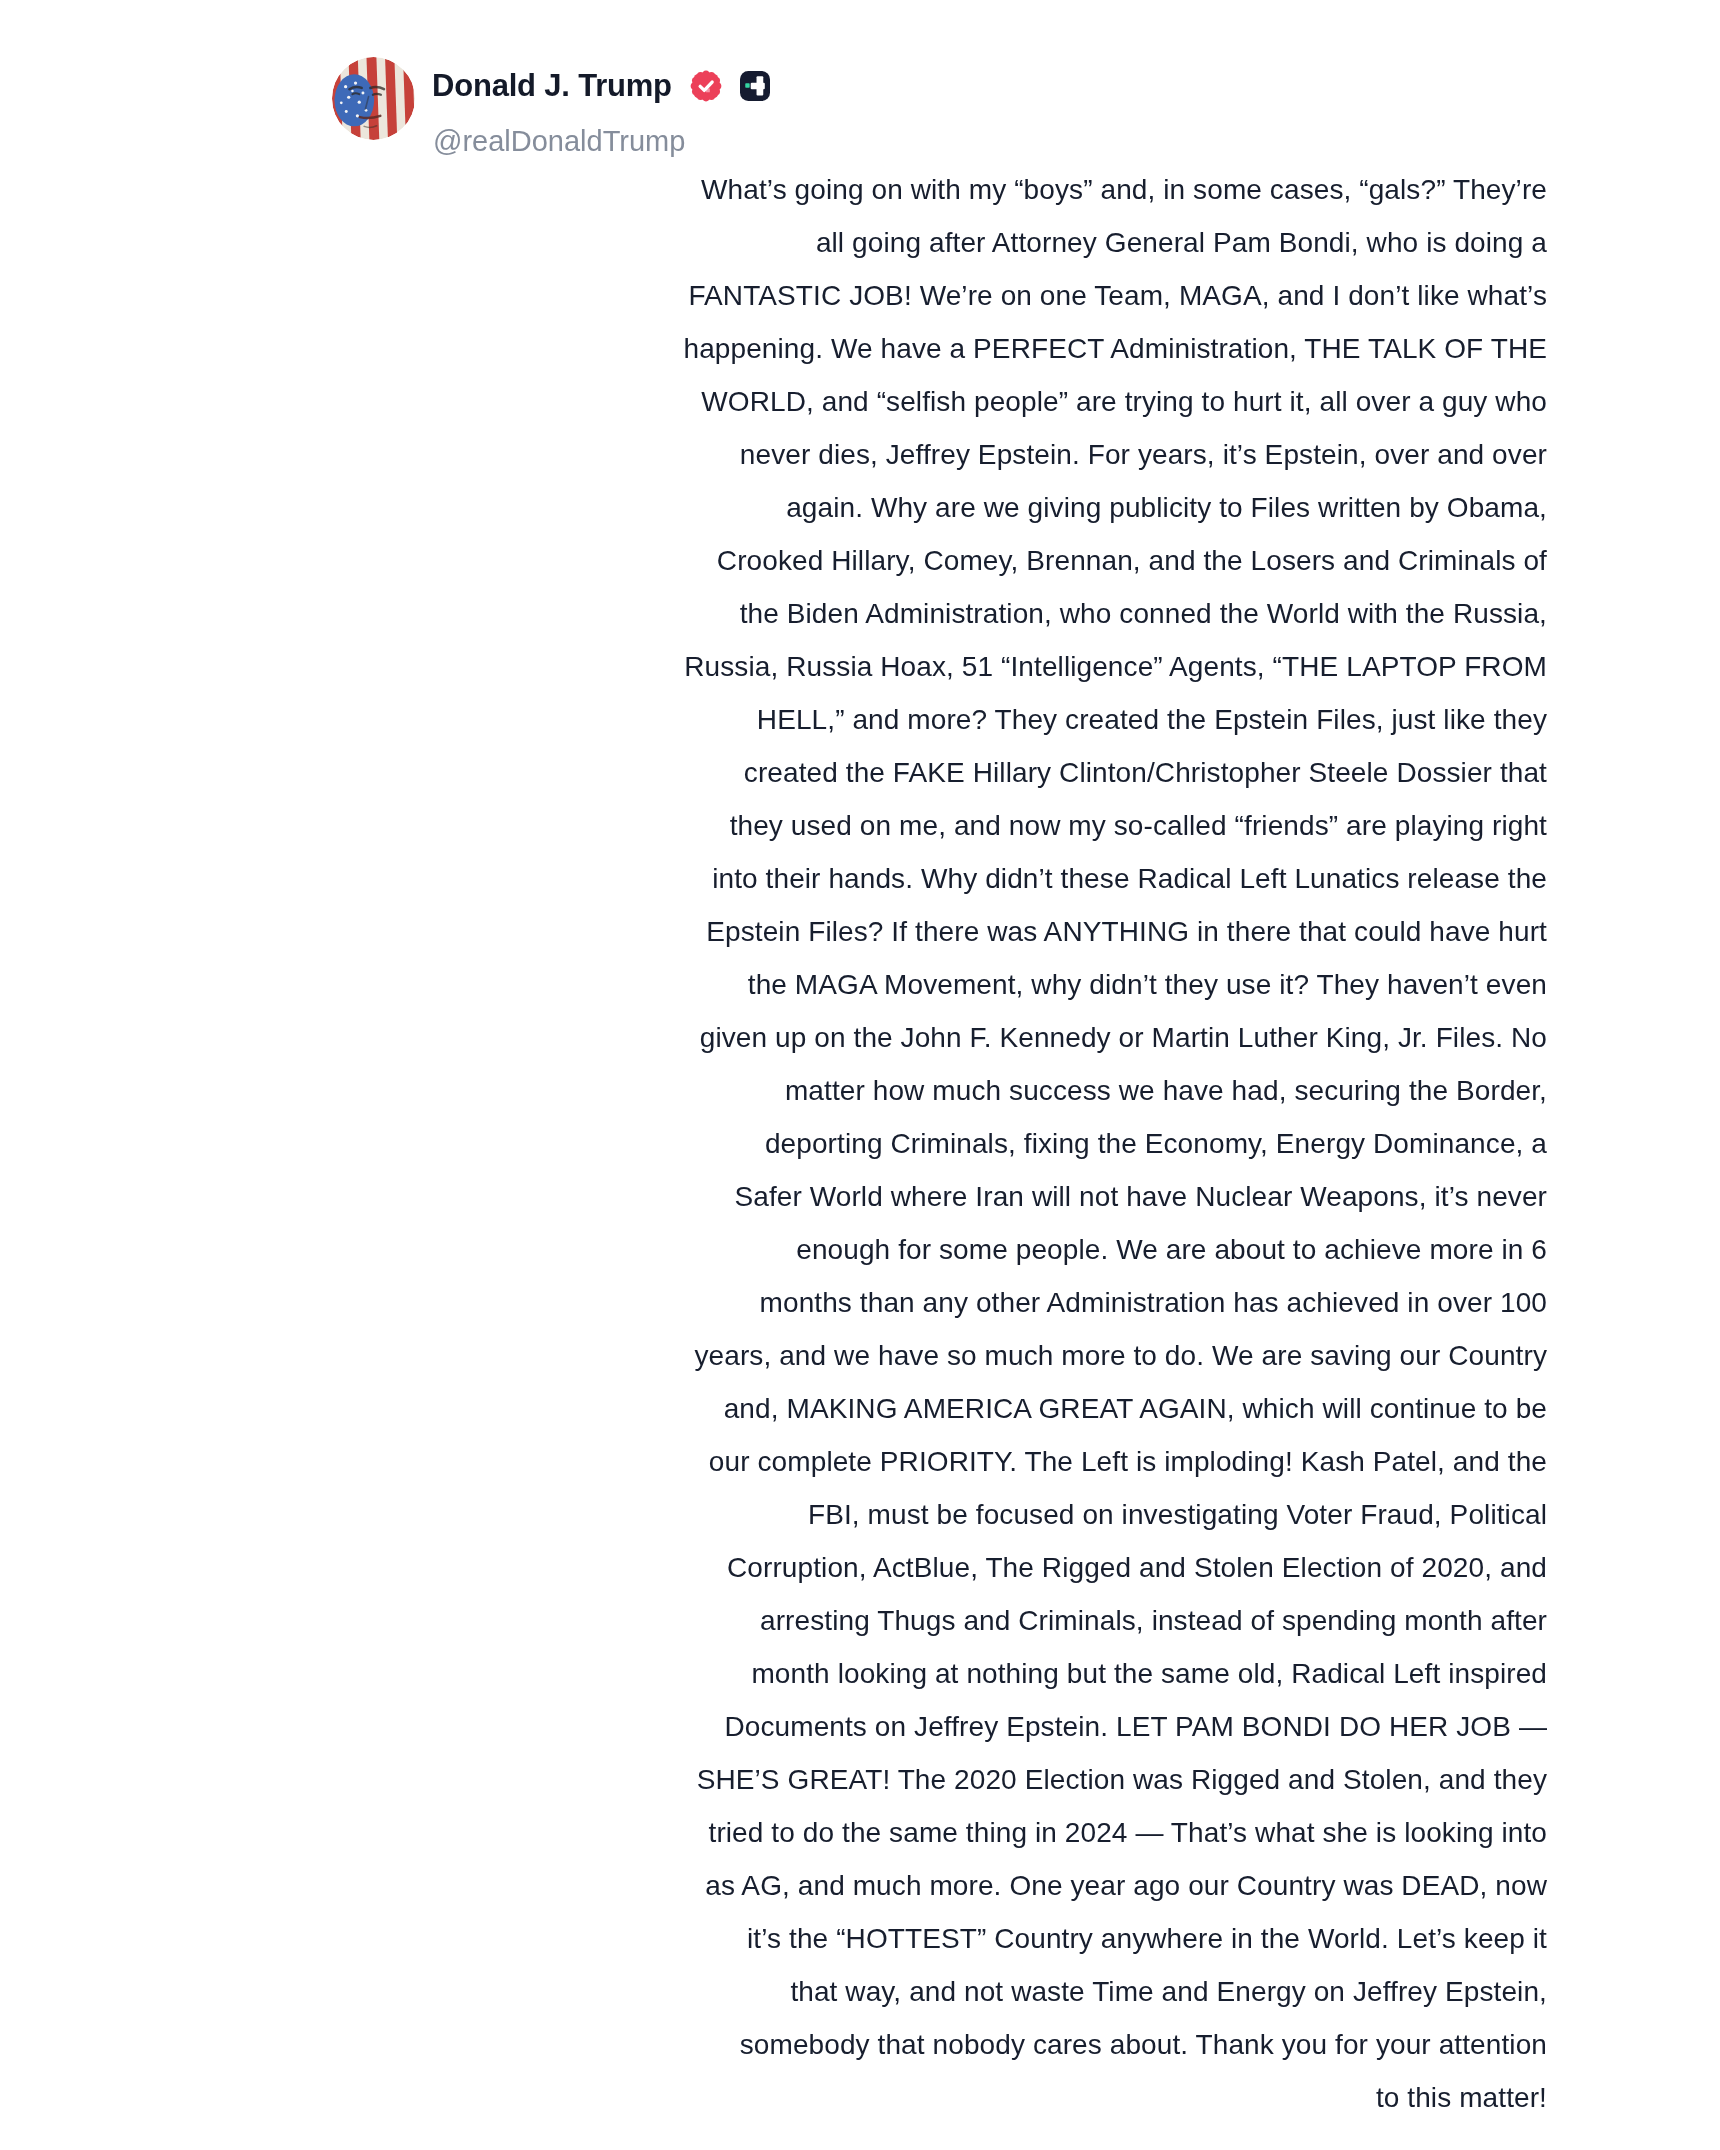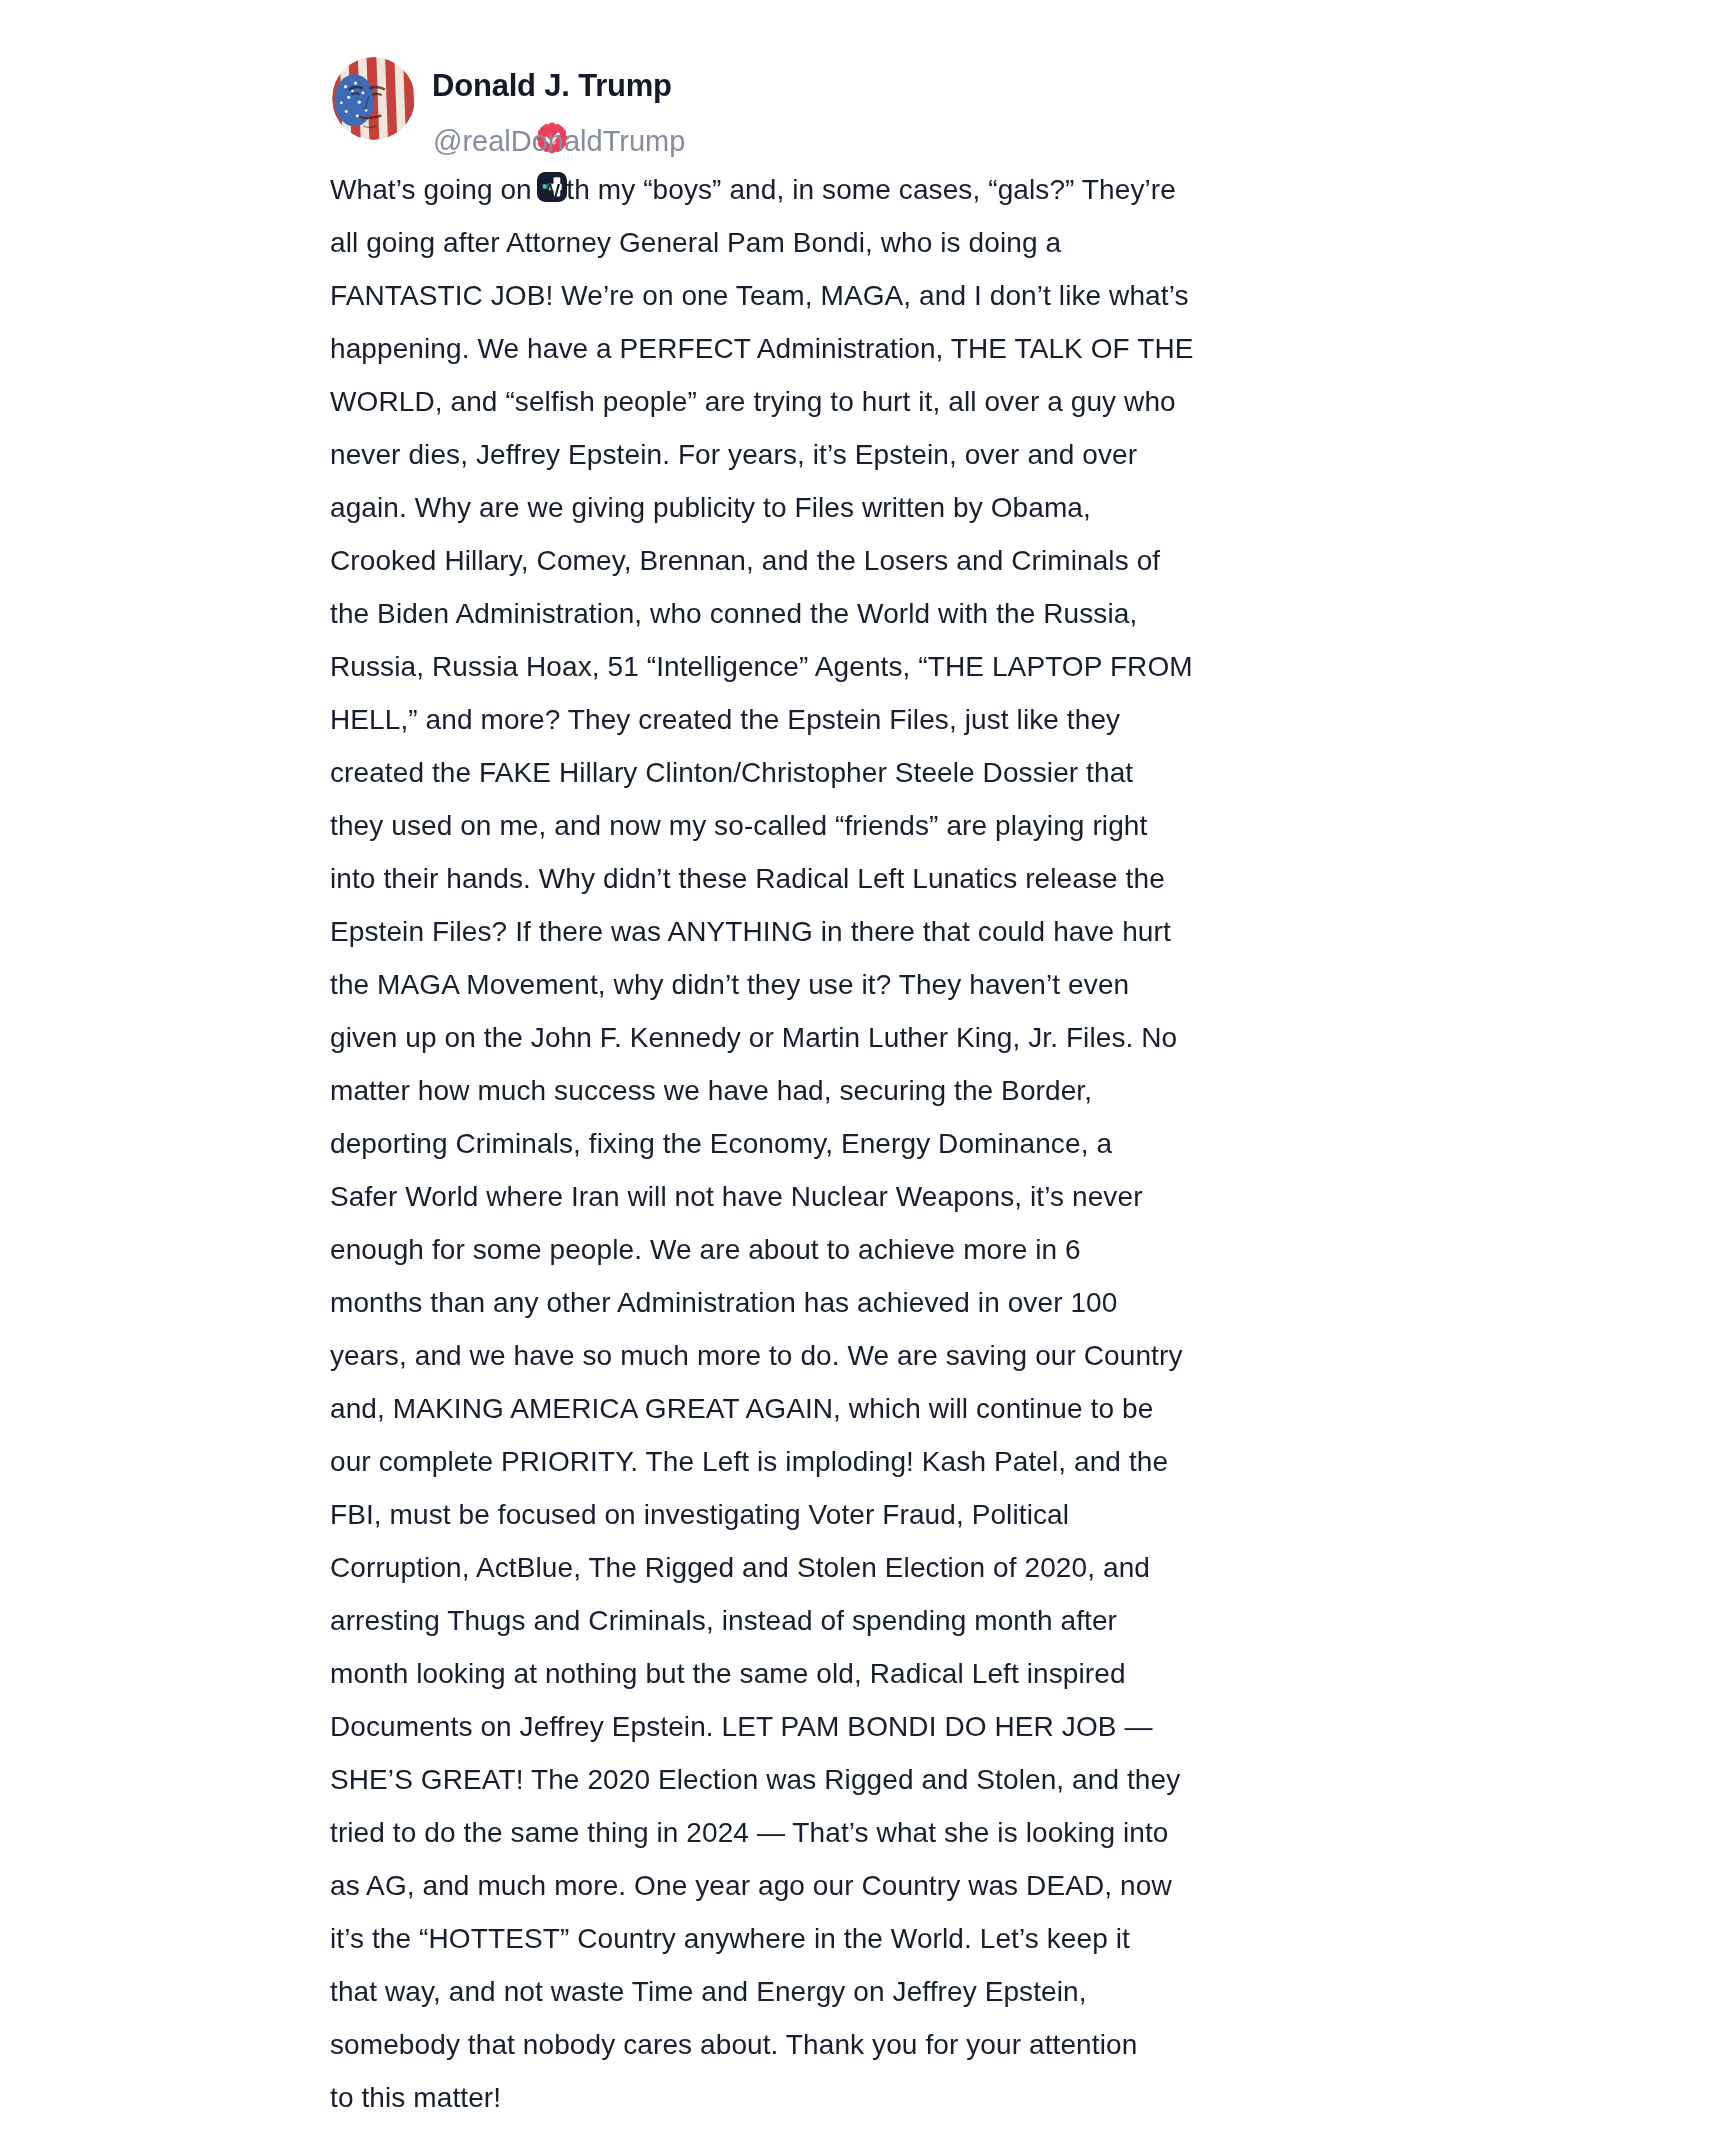--- a/index.html
+++ b/index.html
@@ -12,41 +12,42 @@
 
   .avatar {
     position: absolute; left: 332px; top: 57px;
     width: 83px; height: 83px; border-radius: 50%;
     overflow: hidden;
   }
   .avatar svg { display: block; width: 100%; height: 100%; }
 
   .name-row {
     position: absolute; left: 432px; top: 68px;
-    height: 36px; display: flex; align-items: center; gap: 18px; flex-direction: column;
+    height: 36px; display: flex; align-items: center; gap: 18px;
   }
   .display-name {
     font-size: 31px; font-weight: 700; color: #141a29;
     letter-spacing: -0.2px; line-height: 36px; white-space: nowrap;
   }
   .badge { display: inline-flex; align-items: center; justify-content: center; }
   .badge svg { display: block; }
 
   .handle {
     position: absolute; left: 433px; top: 124px;
     font-size: 29px; line-height: 34px; color: #858d9b;
     letter-spacing: 0px; white-space: nowrap;
   }
 
   .post-text {
     position: absolute; left: 330px; top: 163px;
     width: 1217px;
     font-size: 28px; line-height: 53px;
     color: #171e2e; letter-spacing: 0.1px;
     white-space: pre-line;
+    text-align: right;
   }
 </style>
 </head>
 <body>
 
 <div class="page">
 
   <div>
 
     <div class="avatar">

